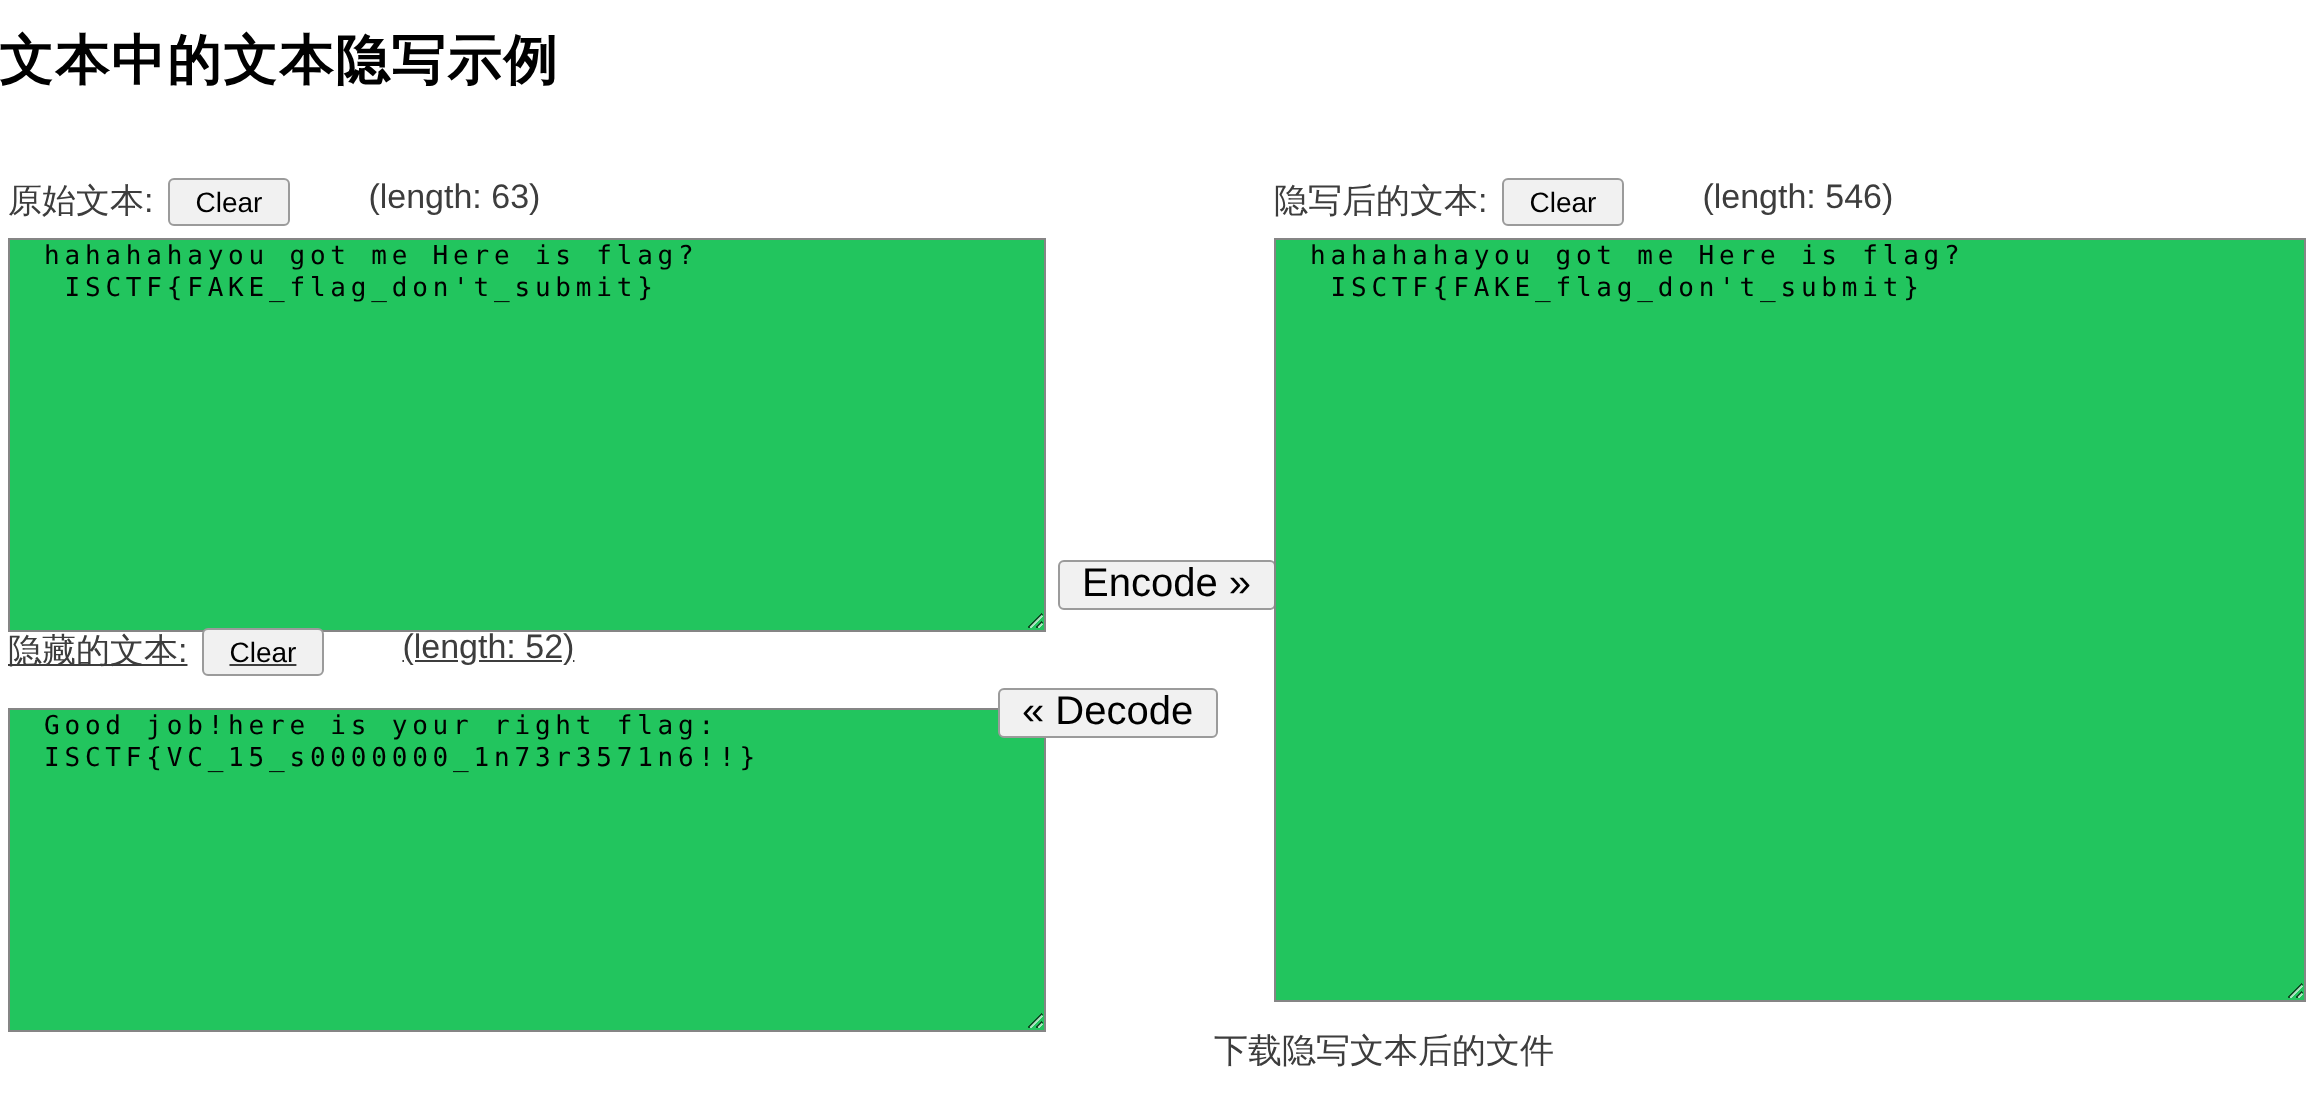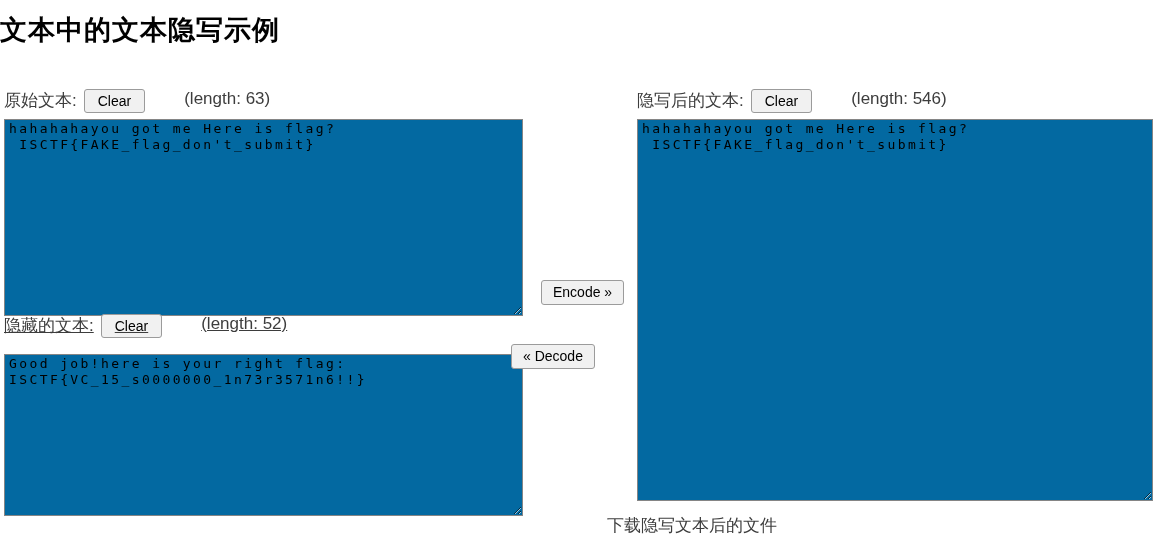--- a/index.html
+++ b/index.html
@@ -44,47 +44,46 @@
     cursor: pointer;
   }
   .len-text {
     font-size: 17px;
     color: #3d3d3d;
     margin-left: 32px;
   }
   .ta {
     position: absolute;
     box-sizing: border-box;
-    background: #0369a1;
+    background: #22c55e;
     border: 1px solid #858585;
     color: #000000;
     font-family: "DejaVu Sans Mono", "Liberation Mono", monospace;
     font-size: 13px;
     line-height: 16px;
     letter-spacing: 2.4px;
-    padding: 1px 4px;
+    padding: 1px 17px;
     resize: both;
     overflow: auto;
     outline: none;
     white-space: pre-wrap;
     word-break: break-all;
   }
   .mid-btn {
     position: absolute;
     font-family: "Liberation Sans", sans-serif;
-    font-size: 14px;
+    font-size: 20px;
     color: #000000;
     background: #f1f1f1;
     border: 1px solid #9b9b9b;
     border-radius: 3px;
     padding: 2px 11px;
     line-height: 19px;
     cursor: pointer;
     white-space: nowrap;
-    margin-left: 12px;
   }
   .download-link {
     position: absolute;
     left: 607px;
     top: 514px;
     font-size: 17px;
     color: #3d3d3d;
     cursor: pointer;
     white-space: nowrap;
   }

